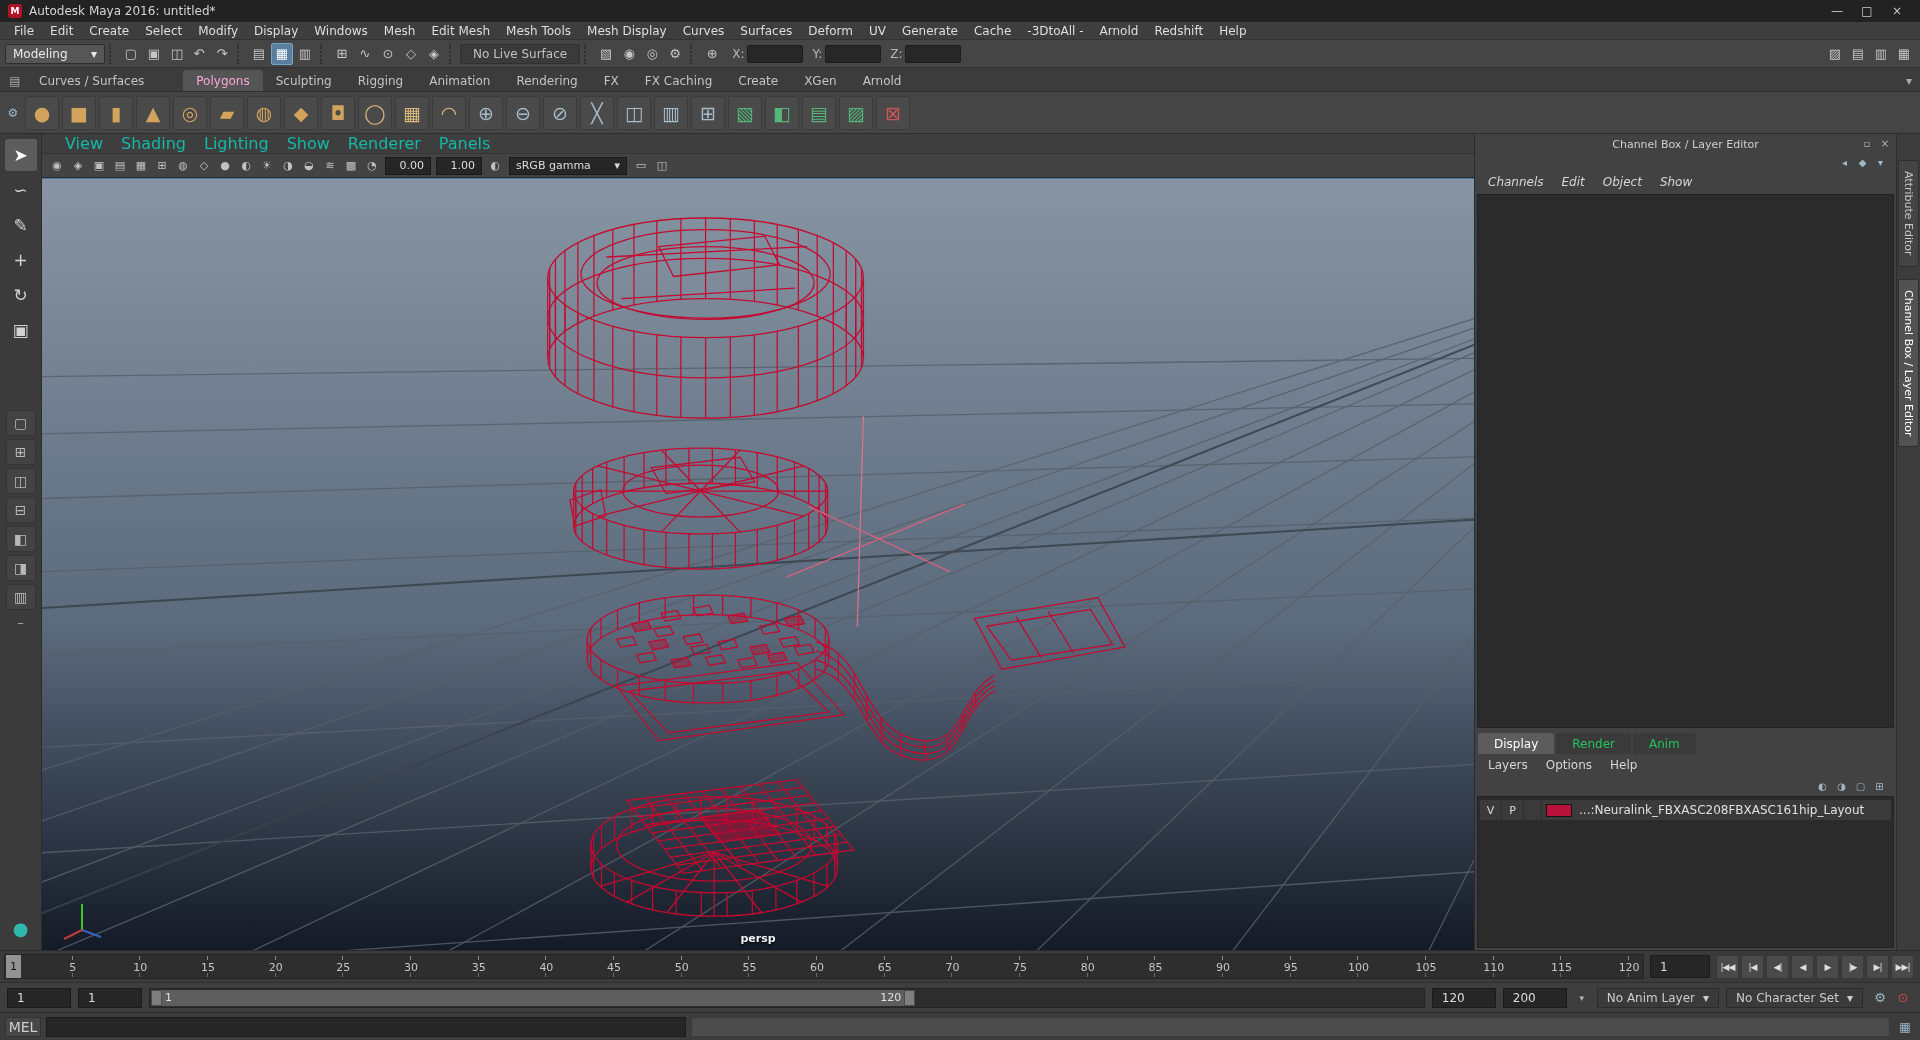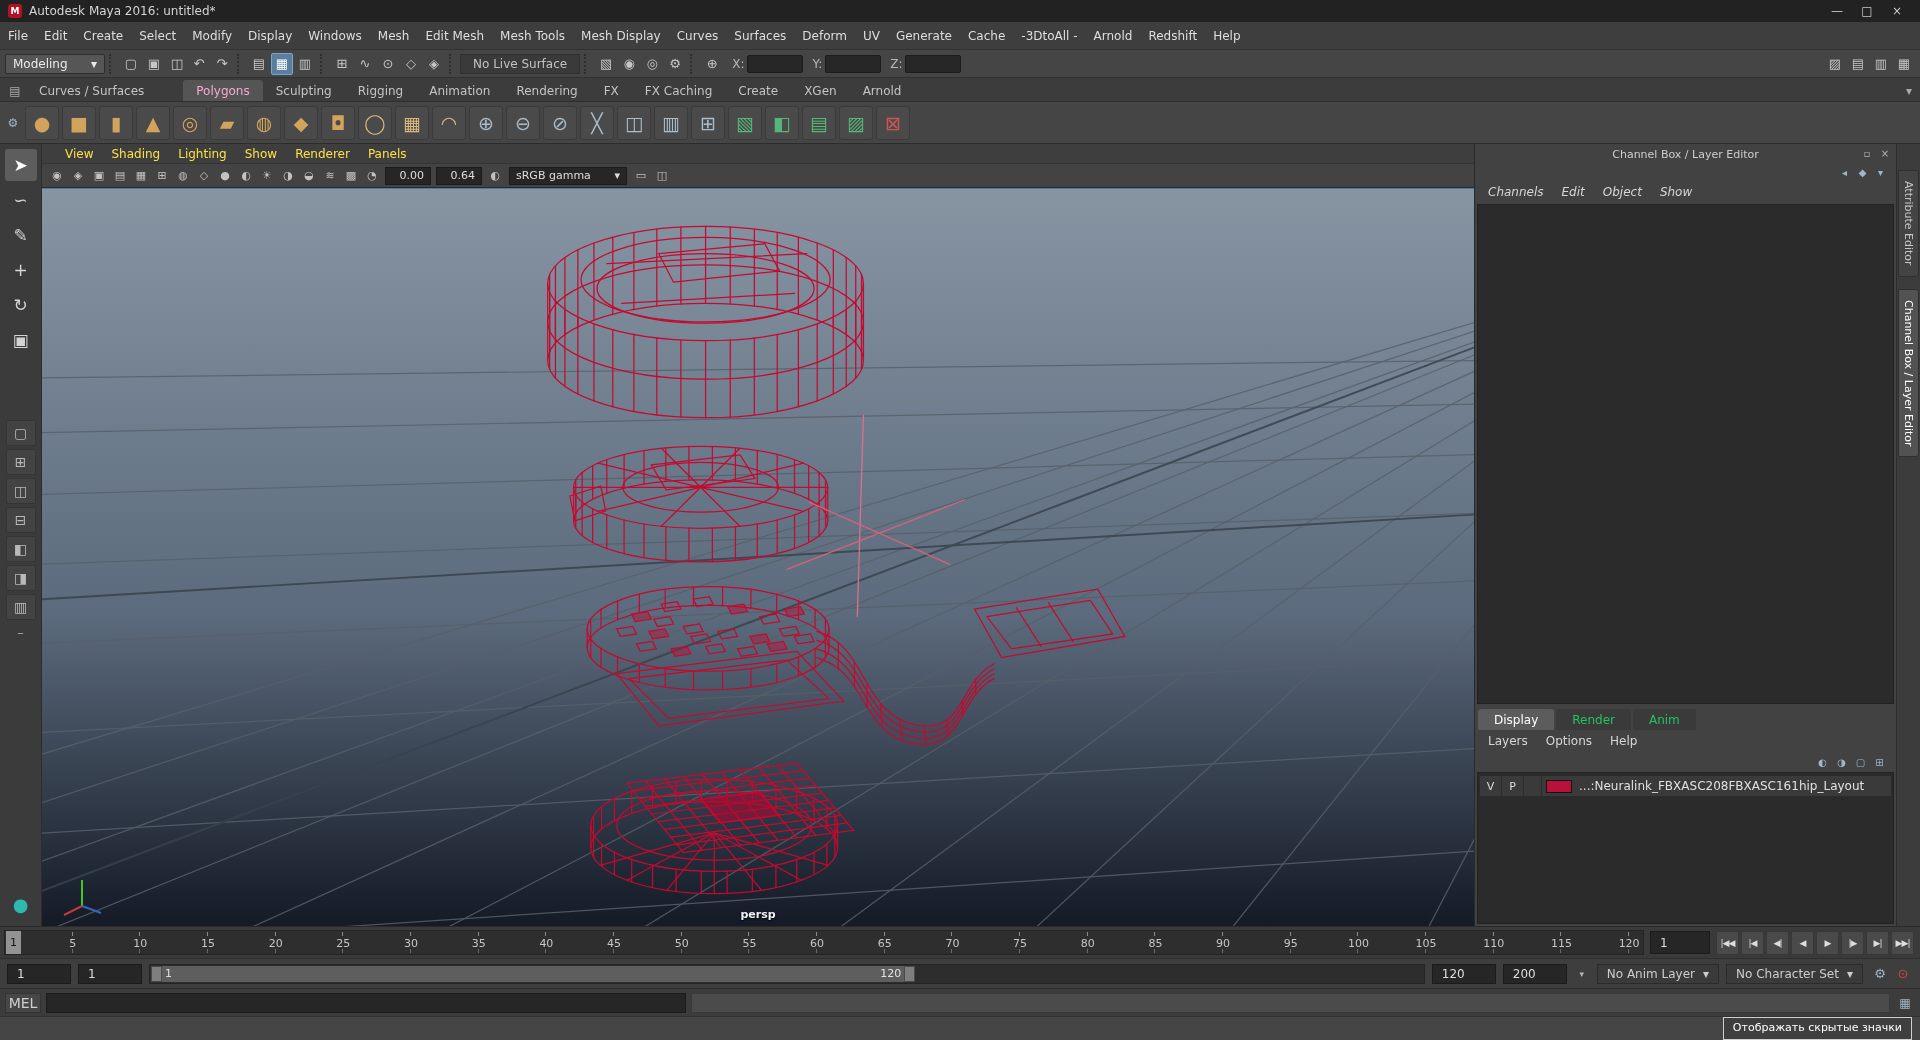--- a/index.html
+++ b/index.html
@@ -13,21 +13,21 @@
   }
   .app { width: 1920px; height: 1040px; display: flex; flex-direction: column; position: relative; background: #444; }
 
   
   .titlebar { height: 22px; background: #222; display: flex; align-items: center; padding: 0 8px; color: #d4d4d4; flex: none; }
   .maya-logo { width: 14px; height: 14px; background: #b11226; border-radius: 3px; margin-right: 7px; color: #fff; font-size: 9px; font-weight: bold; display: flex; align-items: center; justify-content: center; }
   .win-controls { margin-left: auto; display: flex; gap: 0; }
   .win-btn { width: 30px; height: 20px; display: flex; align-items: center; justify-content: center; color: #c9c9c9; font-size: 12px; }
 
   
-  .menubar { height: 28px; background: #3e3e3e; display: flex; align-items: center; border-bottom: 1px solid #333; flex: none; }
+  .menubar { height: 18px; background: #3e3e3e; display: flex; align-items: center; padding-left: 6px; border-bottom: 1px solid #333; flex: none; }
   .menubar .menu-item { padding: 0 8px; color: #dedede; font-size: 12px; white-space: nowrap; }
 
   
   .statusline { height: 28px; background: #454545; border-bottom: 1px solid #313131; display: flex; align-items: center; padding: 0 5px; flex: none; }
   .menuset-select { width: 100px; height: 20px; background: #565656; border: 1px solid #2d2d2d; border-radius: 2px; display: flex; align-items: center; justify-content: space-between; padding: 0 7px; color: #eaeaea; }
   .sl-sep { width: 7px; height: 20px; margin: 0 4px; border-left: 2px dotted #2e2e2e; }
   .sl-group { display: flex; align-items: center; gap: 1px; }
   .sl-icon { width: 22px; height: 22px; display: flex; align-items: center; justify-content: center; color: #c6c6c6; font-size: 13px; border-radius: 2px; }
   .sl-icon.active { background: #5a7e9d; color: #fff; border: 1px solid #79a5c4; }
   .live-surface { height: 20px; background: #3a3a3a; border: 1px solid #303030; padding: 0 12px; display: flex; align-items: center; color: #c2c2c2; white-space: nowrap; }
@@ -54,21 +54,21 @@
   .toolbox { width: 42px; background: #3b3b3b; border-right: 1px solid #2d2d2d; display: flex; flex-direction: column; align-items: center; padding-top: 5px; gap: 3px; flex: none; }
   .tool-icon { width: 32px; height: 32px; display: flex; align-items: center; justify-content: center; font-size: 17px; color: #d3d3d3; border-radius: 3px; }
   .tool-icon.active { background: #5d5d5d; color: #fff; }
   .toolbox-gap { height: 58px; }
   .layout-icon { width: 30px; height: 26px; display: flex; align-items: center; justify-content: center; font-size: 14px; color: #b9b9b9; background: #434343; border: 1px solid #353535; border-radius: 2px; }
   .layout-minus { color: #aaa; font-size: 13px; padding-top: 2px; }
   .toolbox-bottom { margin-top: auto; margin-bottom: 6px; font-size: 18px; }
 
   .workarea { flex: 1; min-width: 0; display: flex; flex-direction: column; background: #444; }
   .panel-menubar { height: 20px; background: #3e3e3e; display: flex; align-items: center; padding-left: 14px; border-bottom: 1px solid #343434; flex: none; }
-  .panel-menubar .menu-item { padding: 0 9px; font-size: 12px; color: #fde047; }
+  .panel-menubar .menu-item { padding: 0 9px; font-size: 16px; color: #14b8a6; }
   .panel-toolbar { height: 24px; background: #434343; display: flex; align-items: center; gap: 1px; padding: 0 5px; border-bottom: 1px solid #2a2a2a; flex: none; }
   .pt-icon { width: 20px; height: 20px; display: flex; align-items: center; justify-content: center; color: #c2c2c2; font-size: 11px; }
   .pt-field { width: 46px; height: 18px; background: #262626; border: 1px solid #1b1b1b; color: #ddd; font-size: 11px; display: flex; align-items: center; justify-content: flex-end; padding: 0 6px; margin: 0 2px; }
   .pt-select { min-width: 118px; height: 18px; background: #262626; border: 1px solid #1b1b1b; color: #ddd; font-size: 11px; display: flex; align-items: center; justify-content: space-between; padding: 0 6px; margin: 0 3px; }
 
   .viewport { flex: 1; position: relative; overflow: hidden; border-top: 1px solid #4b7ca0; background: #5b6a7c; }
   .viewport svg.scene { position: absolute; inset: 0; width: 100%; height: 100%; display: block; }
   .cam-label { position: absolute; bottom: 5px; left: 50%; transform: translateX(-50%); color: #eef2f6; font-size: 11px; font-weight: bold; text-shadow: 0 1px 2px #000; }
   .axis-gizmo { position: absolute; left: 12px; bottom: 8px; width: 60px; height: 52px; }
 
@@ -335,21 +335,21 @@
             <span class="pt-icon">●</span>
             <span class="pt-icon">◐</span>
             <span class="pt-icon">☀</span>
             <span class="pt-icon">◑</span>
             <span class="pt-icon">◒</span>
             <span class="pt-icon">≋</span>
             <span class="pt-icon">▩</span>
             <span class="pt-icon">◔</span>
           </span>
         <span class="pt-field">0.00</span>
-        <span class="pt-field">0.64</span>
+        <span class="pt-field">1.00</span>
         <span class="pt-icon">◐</span>
         <span class="pt-select">
           <span>sRGB gamma</span>
           <span>▾</span>
         </span>
         <span style="display:flex;gap:1px;">
 
         <span class="pt-icon">▭</span>
             <span class="pt-icon">◫</span>
           </span>
@@ -810,17 +810,14 @@
       </span>
   </div>
 
   <div class="commandline">
     <span class="cmd-label">MEL</span>
     <div class="cmd-input"></div>
     <div class="cmd-result"></div>
     <span class="cmd-icon">▦</span>
   </div>
 
-  <div class="helpline">
-    <div class="tooltip">Отображать скрытые значки</div>
-  </div>
 
 </div>
 
 </body></html>

